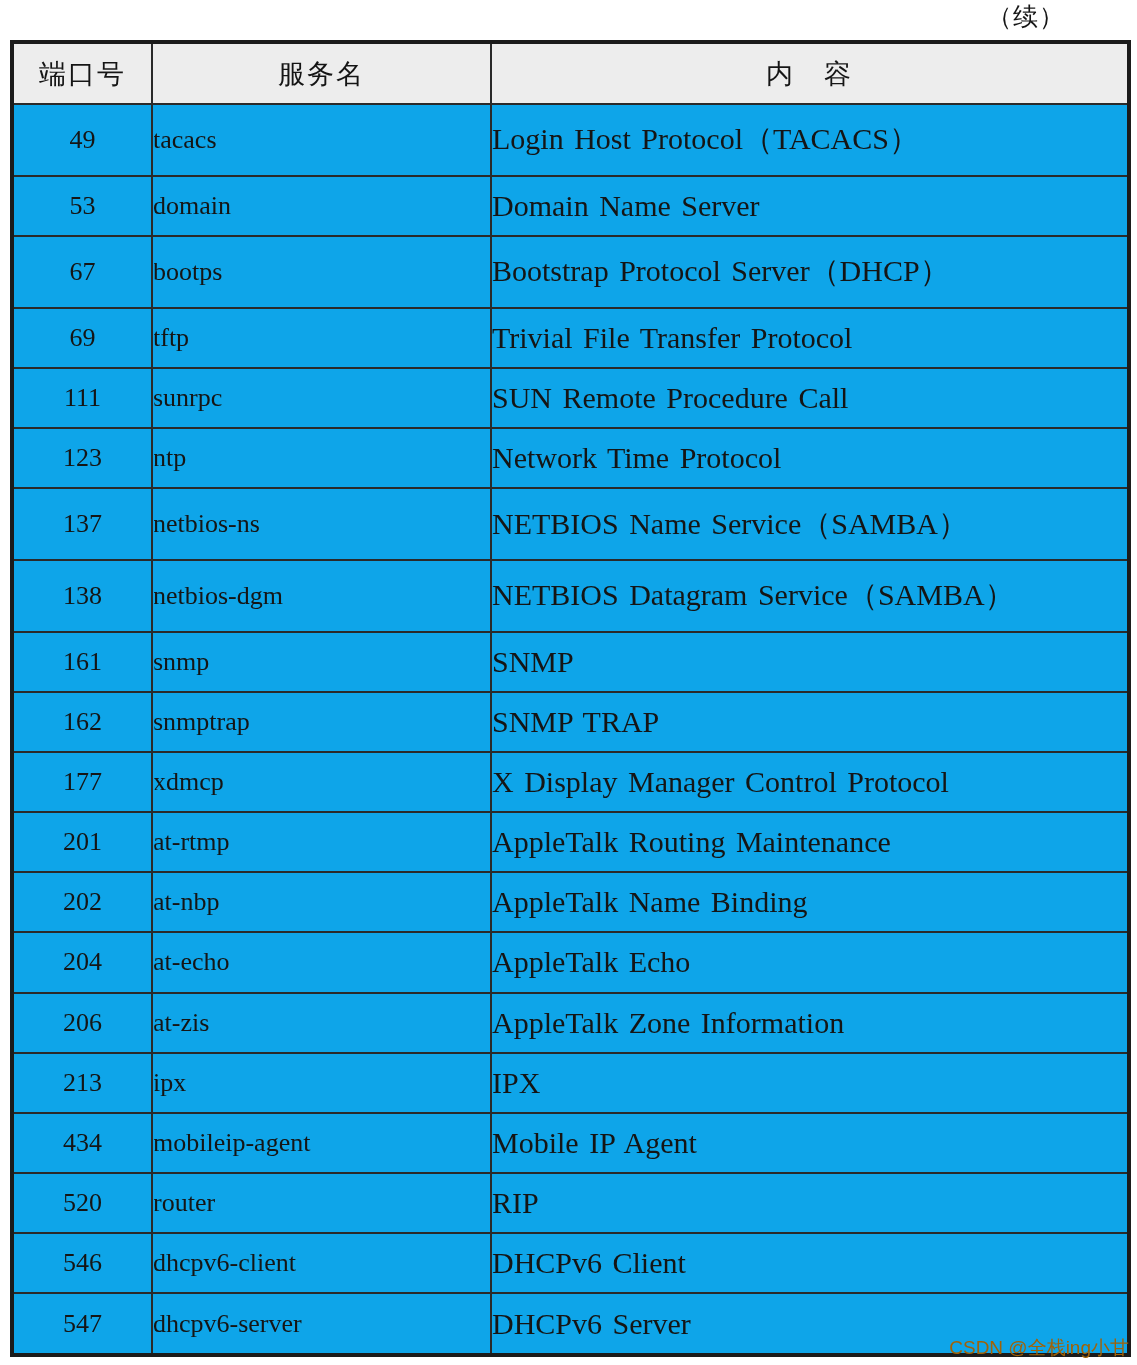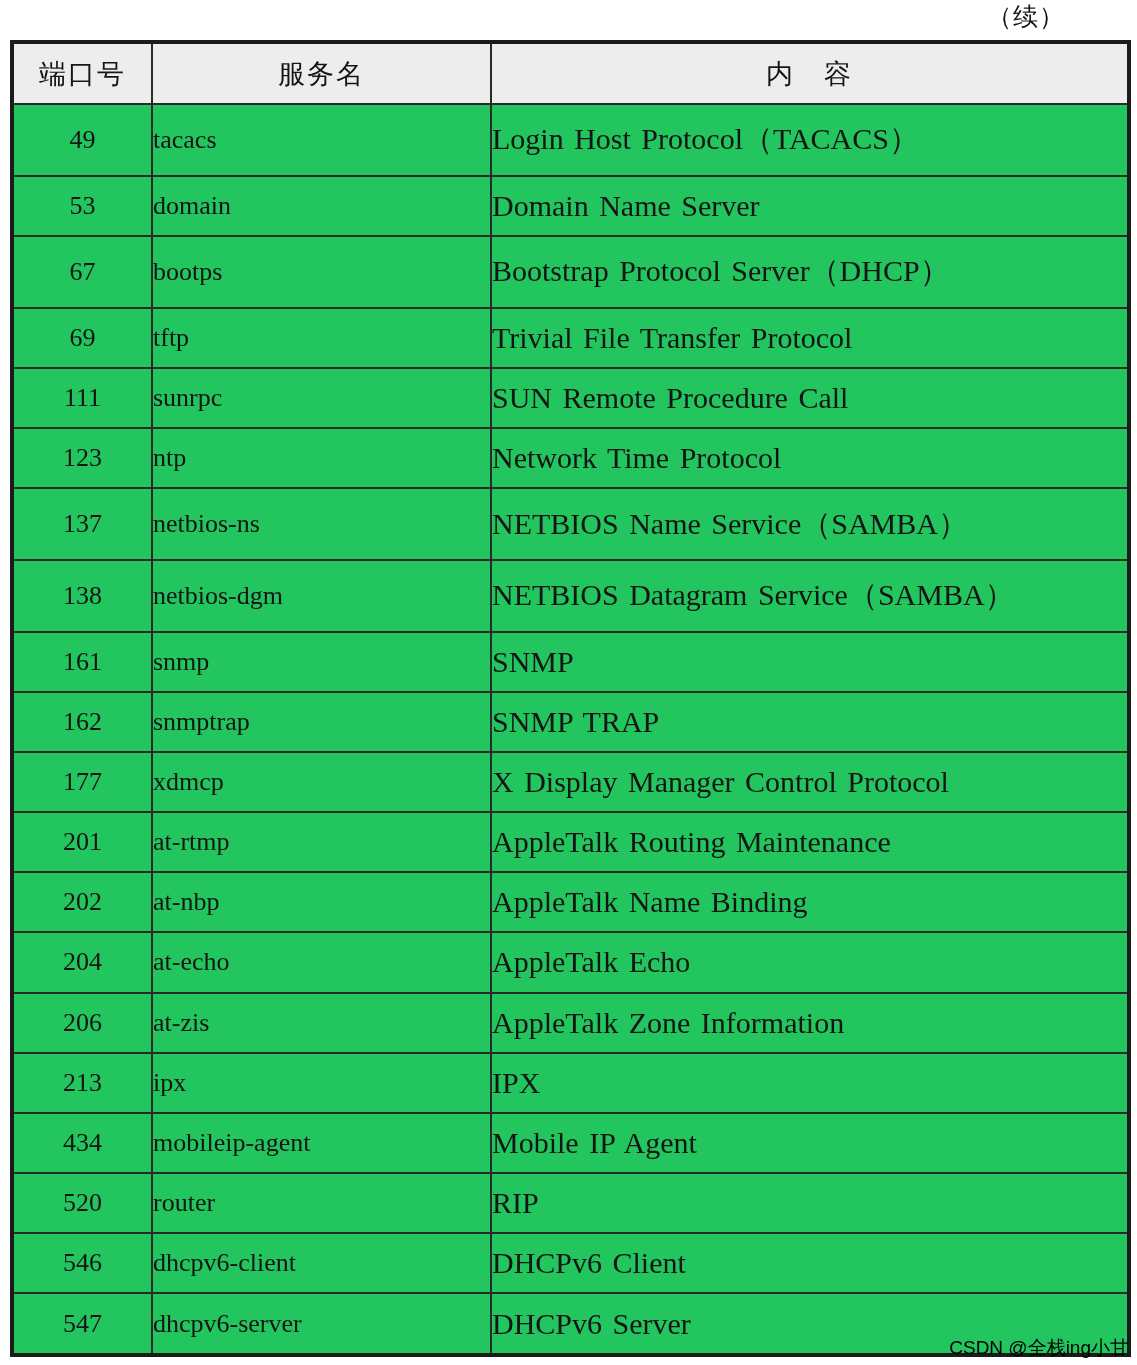--- a/index.html
+++ b/index.html
@@ -24,21 +24,21 @@
     color: #151515;
   }
   table.port-table {
     position: absolute;
     left: 10px;
     top: 40px;
     width: 1117px;
     height: 1317px;
     border-collapse: collapse;
     table-layout: fixed;
-    background: #22c55e;
+    background: #0ea5e9;
     border: 4px solid #1b1b1b;
   }
   table.port-table th,
   table.port-table td {
     border: 2px solid #2a2a2a;
     padding: 0;
     vertical-align: middle;
     overflow: hidden;
     white-space: nowrap;
   }
@@ -53,34 +53,35 @@
   td.col-port {
     text-align: center;
     font-size: 26px;
     margin-top: 25px;
   }
   td.col-service {
     text-align: left;
     padding-left: 74px;
     font-size: 26px;
     word-spacing: 2px;
+    border-radius: 28px;
   }
   td.col-content {
     text-align: left;
     padding-left: 82px;
     font-size: 30px;
     word-spacing: 3px;
   }
   .watermark {
     position: absolute;
     right: 8px;
     bottom: 4px;
     font-family: "Liberation Sans", "DejaVu Sans", sans-serif;
     font-size: 19px;
-    color: #000000;
+    color: #a16207;
     z-index: 5;
   }
 </style>
 </head>
 <body>
 
 <div class="continued-marker">（续）</div>
 
 <table class="port-table">
   <colgroup>

